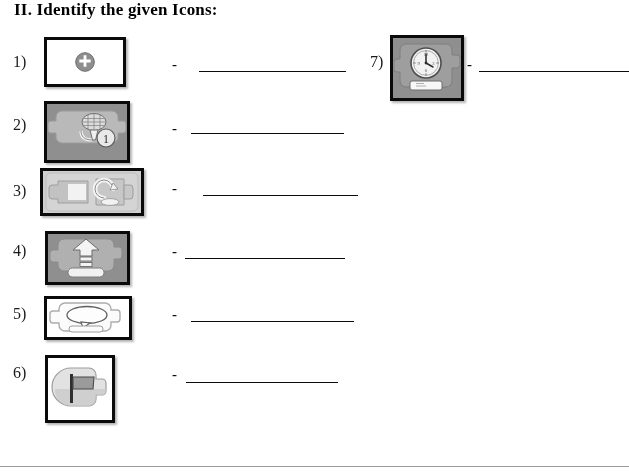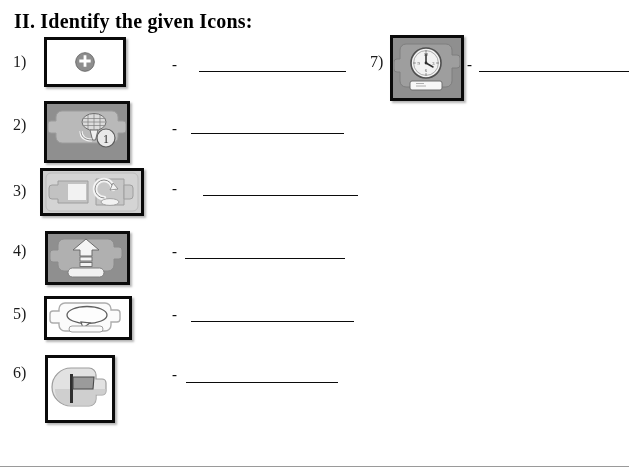--- a/index.html
+++ b/index.html
@@ -10,22 +10,22 @@
     font-family:"Liberation Serif", serif;
     color:#000;
     position:relative;
     overflow:hidden;
   }
   .page{position:absolute;inset:0;}
 
   
   .heading{
     position:absolute;
-    left:14px;top:10px;
-    font-size:20px;
+    left:14px;top:0;
+    font-size:17px;
     font-weight:bold;
     letter-spacing:.2px;
     white-space:nowrap;
   }
 
   
   .row{position:absolute;}
   .num{
     position:absolute;
     font-size:16px;

